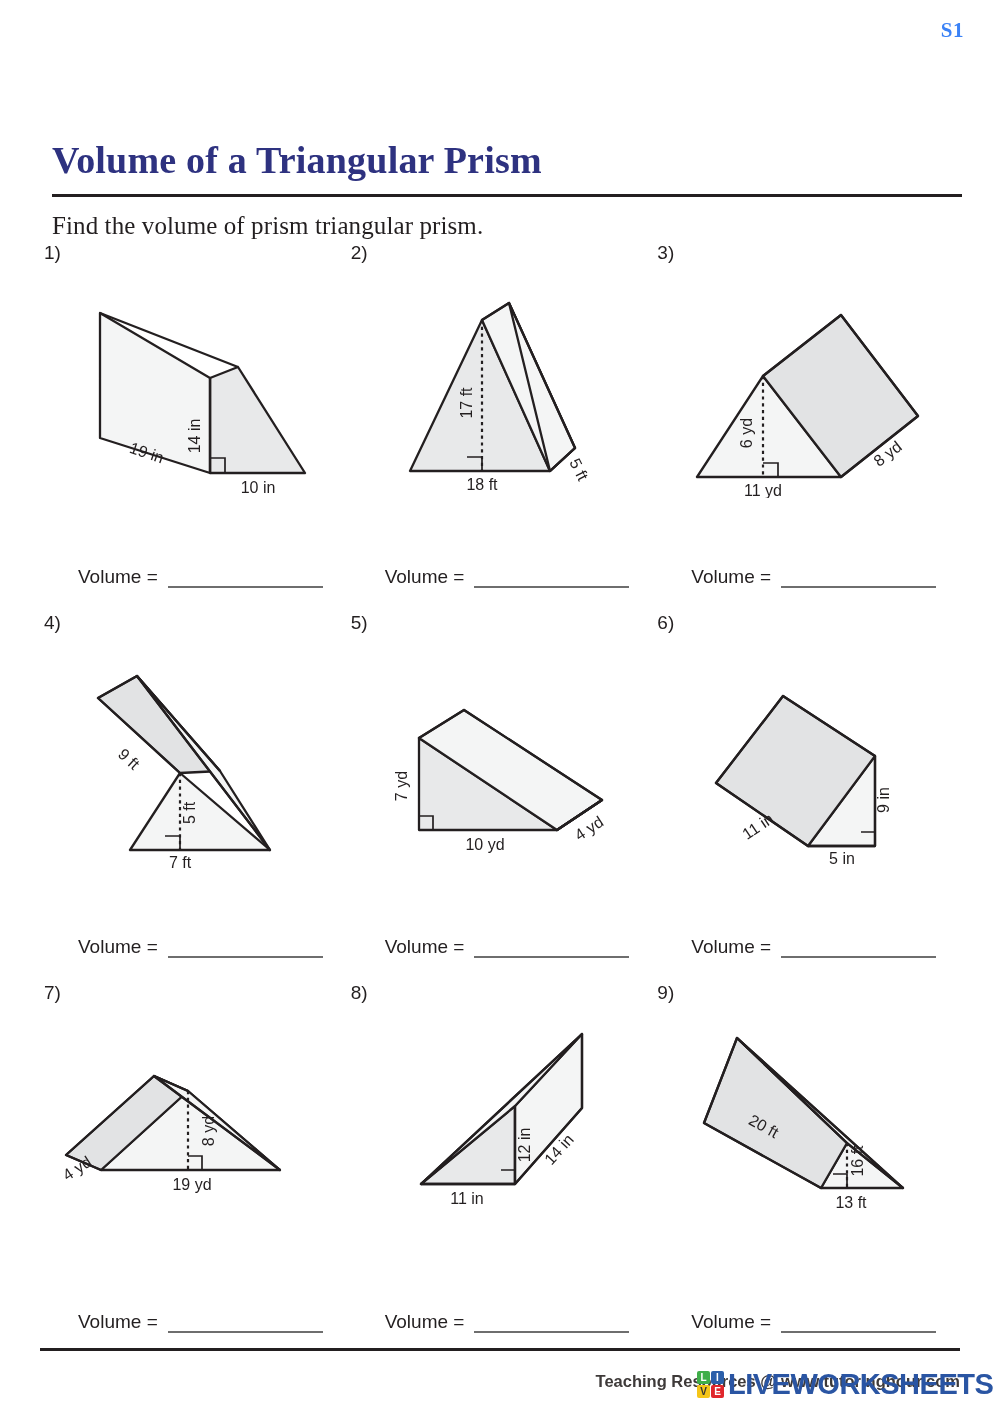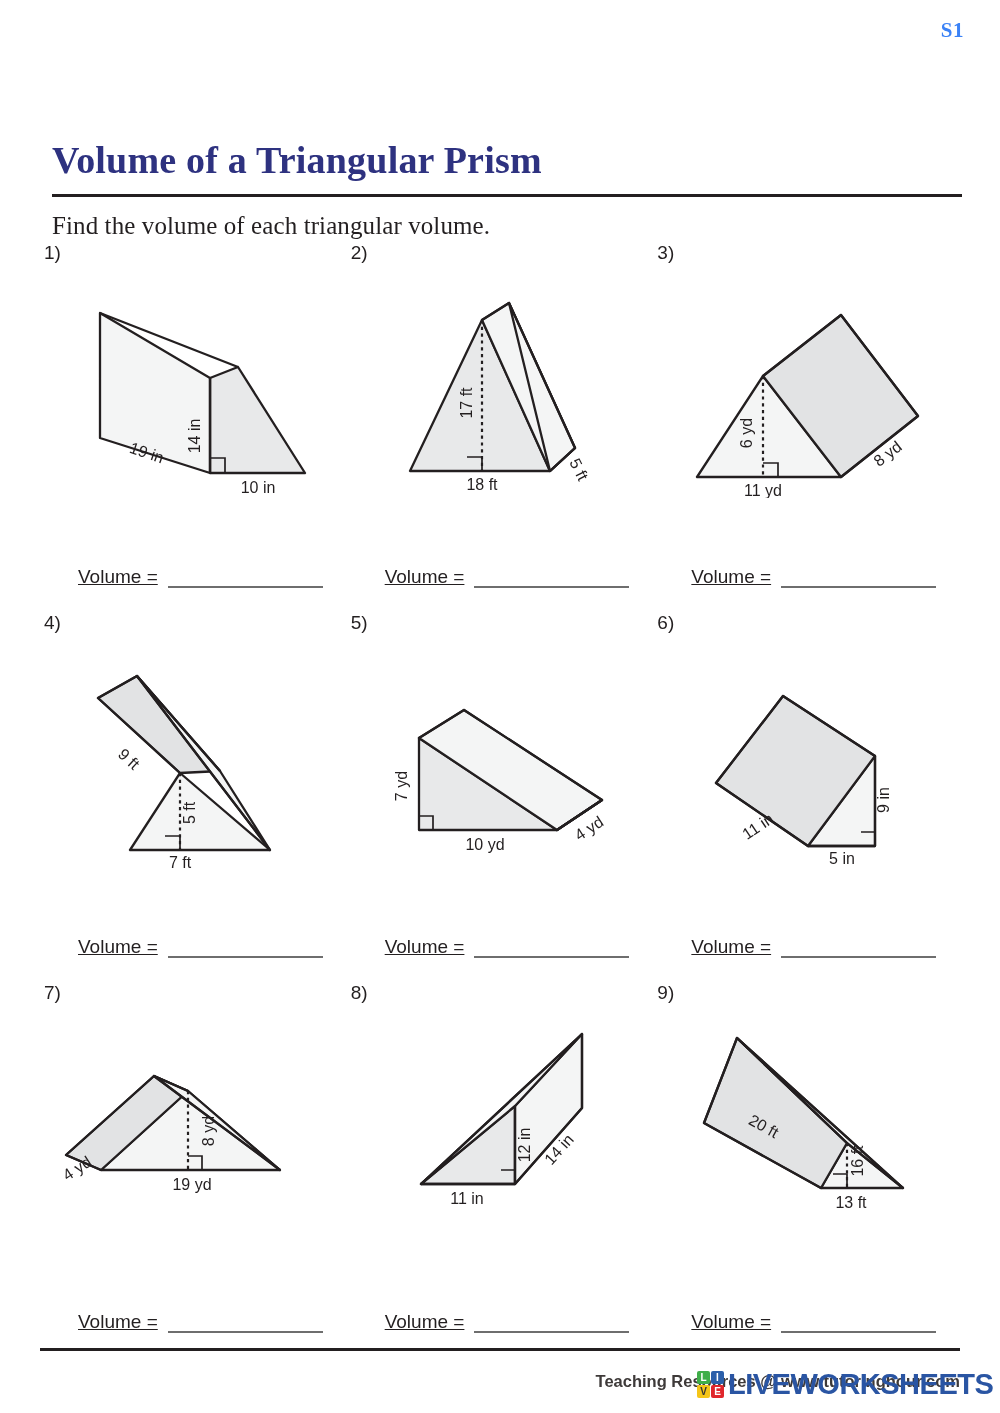--- a/index.html
+++ b/index.html
@@ -96,21 +96,20 @@
   }
   .figure svg { display: block; }
 
   .answer {
     position: absolute;
     left: 38px;
     bottom: 18px;
     display: flex;
     align-items: flex-start;
     gap: 10px;
-    text-decoration: underline;
   }
   .answer-label {
     font-size: 19px;
     color: #231f20;
     white-space: nowrap;
   }
   .answer-line {
     width: 155px;
     border-bottom: 2px solid #6e6e6e;
     height: 20px;
@@ -185,21 +184,21 @@
   }
 </style>
 </head>
 <body>
 
 <div class="page-code">S1</div>
 
 <div class="header">
   <h1 class="worksheet-title">Volume of a Triangular Prism</h1>
   <div class="title-rule"></div>
-  <div class="instruction">Find the volume of each triangular volume.</div>
+  <div class="instruction">Find the volume of prism triangular prism.</div>
 </div>
 
 <div class="grid">
 
   <div class="row row-1">
 
     <div class="cell">
       <div class="qnum">1)</div>
       <div class="figure">
         <svg width="320" height="240" viewBox="0 0 320 240">

